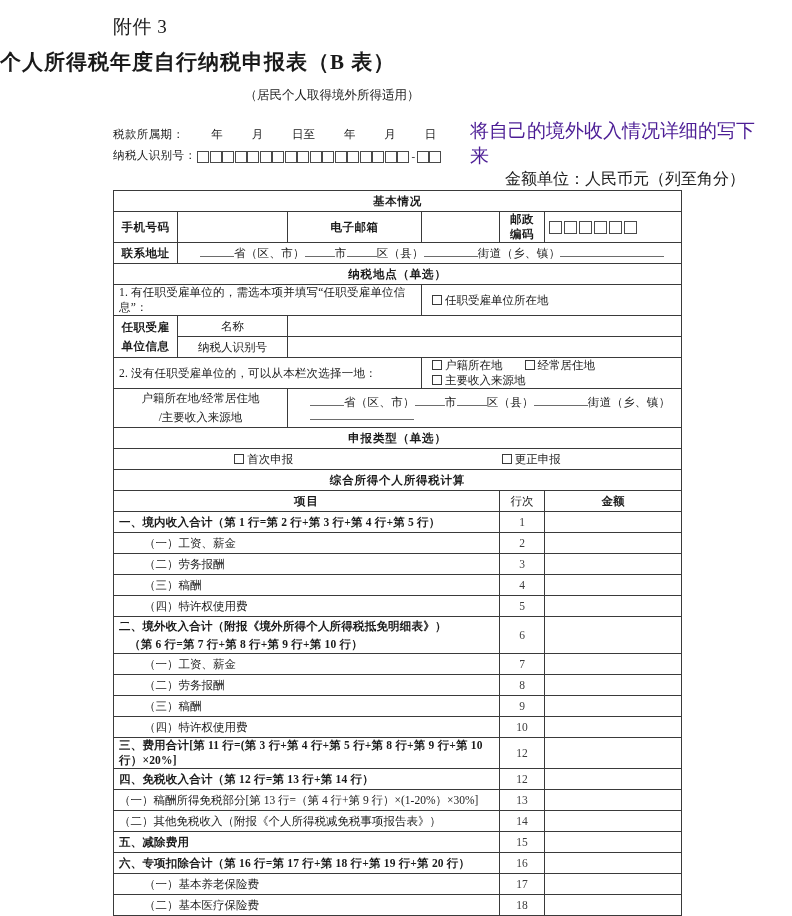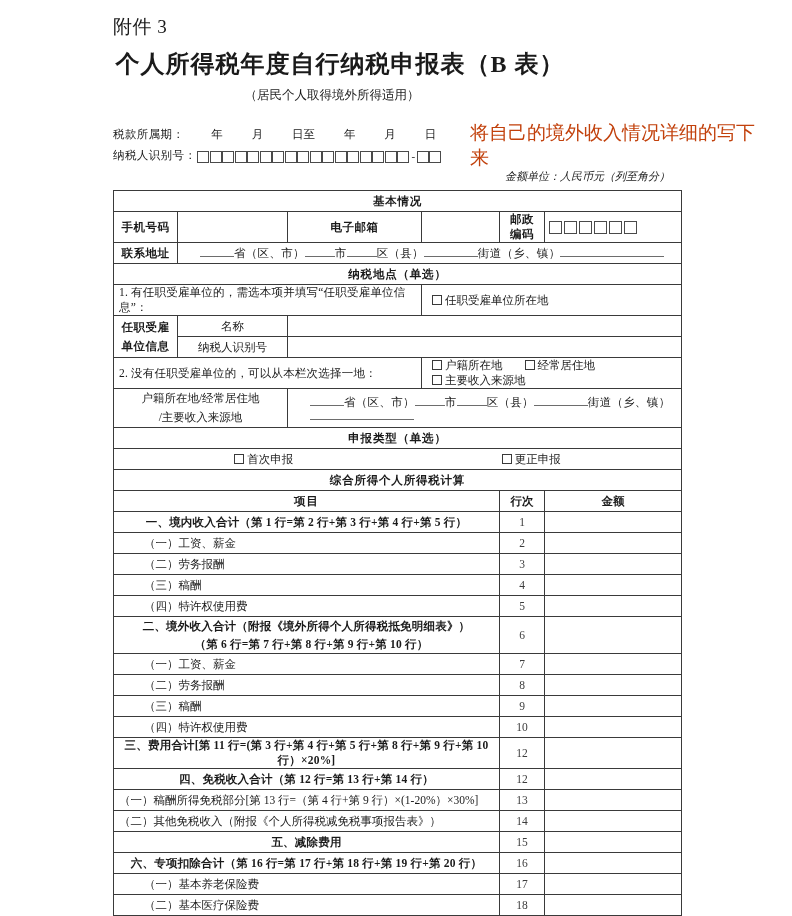--- a/index.html
+++ b/index.html
@@ -31,25 +31,24 @@
     font-size: 19px;
     letter-spacing: 0.5px;
     font-family: "Liberation Serif", "DejaVu Serif", serif;
   }
 
   .doc-title {
     position: absolute;
     left: 0;
     right: 0;
     top: 48px;
-    text-align: center;
-    font-size: 24px;
+    text-align: left;
+    font-size: 21px;
     font-weight: bold;
     letter-spacing: 1px;
-    margin-left: 16px;
   }
   .doc-subtitle {
     position: absolute;
     left: 0;
     right: 0;
     top: 87px;
     text-align: center;
     font-size: 12.5px;
   }
 
@@ -89,23 +88,22 @@
     width: 7px;
     text-align: center;
     vertical-align: middle;
     font-size: 11px;
   }
 
   .amount-unit {
     position: absolute;
     left: 505px;
     top: 169px;
-    font-size: 11px;
+    font-size: 16px;
     white-space: nowrap;
-    font-style: italic;
   }
 
   
   .annotation {
     position: absolute;
     left: 470px;
     top: 120px;
     width: 300px;
     font-family: "DejaVu Sans", "Liberation Sans", sans-serif;
     font-size: 19px;
@@ -176,24 +174,24 @@
   .two-line { height: 40px; line-height: 18px; padding-top: 2px; }
   .two-line .l2 { padding-left: 10px; }
   .tall-merge { height: 42px; margin-left: 30px; }
   .merge-2 { line-height: 19px; }
 
   .filetype-cell { text-align: center; font-family: Liberation Serif, serif; }
   .ft-left  { display:inline-block; width: 48%; text-align:center; }
   .ft-right { display:inline-block; width: 48%; text-align:center; }
 
   .hdr-item { text-align: center; font-weight: bold; letter-spacing: 1px; }
-  .hdr-no   { text-align: center; font-weight: bold; }
+  .hdr-no   { text-align: center; font-weight: normal; }
   .hdr-amt  { text-align: center; font-weight: bold; }
 
-  .sec-row { font-weight: bold; letter-spacing: 0.2px; text-align: center; }
+  .sec-row { font-weight: bold; letter-spacing: 0.2px; }
   .sub-row { padding-left: 30px !important; }
   .num-cell { text-align: center; color: #3c3c3c; }
   .amt-cell { }
 </style>
 </head>
 <body>
 
 <div class="page">
 
   <div class="attachment-label">附件 3</div>
@@ -210,21 +208,21 @@
       <span class="sp-2"></span><span>月</span>
       <span class="sp-2"></span><span>日</span>
     </div>
     <div class="meta-row">
       <span class="meta-label">纳税人识别号：</span><span class="idboxes" id="id-boxes"><span class="bx"></span><span class="bx"></span><span class="bx"></span><span class="bx"></span><span class="bx"></span><span class="bx"></span><span class="bx"></span><span class="bx"></span><span class="bx"></span><span class="bx"></span><span class="bx"></span><span class="bx"></span><span class="bx"></span><span class="bx"></span><span class="bx"></span><span class="bx"></span><span class="bx"></span><span class="dash">-</span><span class="bx"></span><span class="bx"></span></span>
     </div>
   </div>
 
   <div class="amount-unit">金额单位：人民币元（列至角分）</div>
 
-  <div class="annotation" id="annotation" style="color: #c2410c;">将自己的境外收入情况详细的写下来</div>
+  <div class="annotation" id="annotation" style="color: #4c1d95; font-family: Liberation Mono, monospace;">将自己的境外收入情况详细的写下来</div>
 
   <table class="tbl">
     <colgroup>
       <col style="width:64px">
         <col style="width:110px">
         <col style="width:134px">
       <col style="width:78px">
         <col style="width:45px">
         <col style="width:137px">
     </colgroup>

